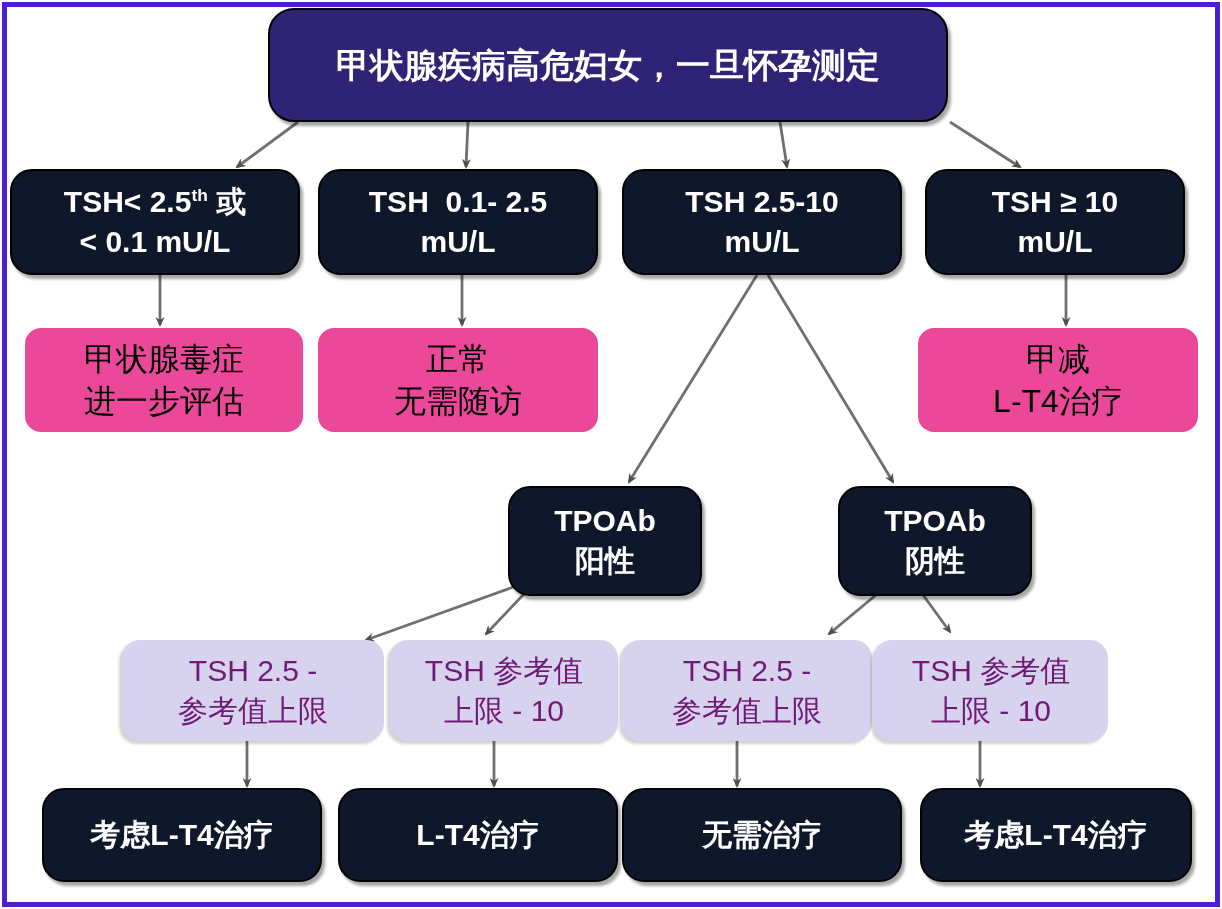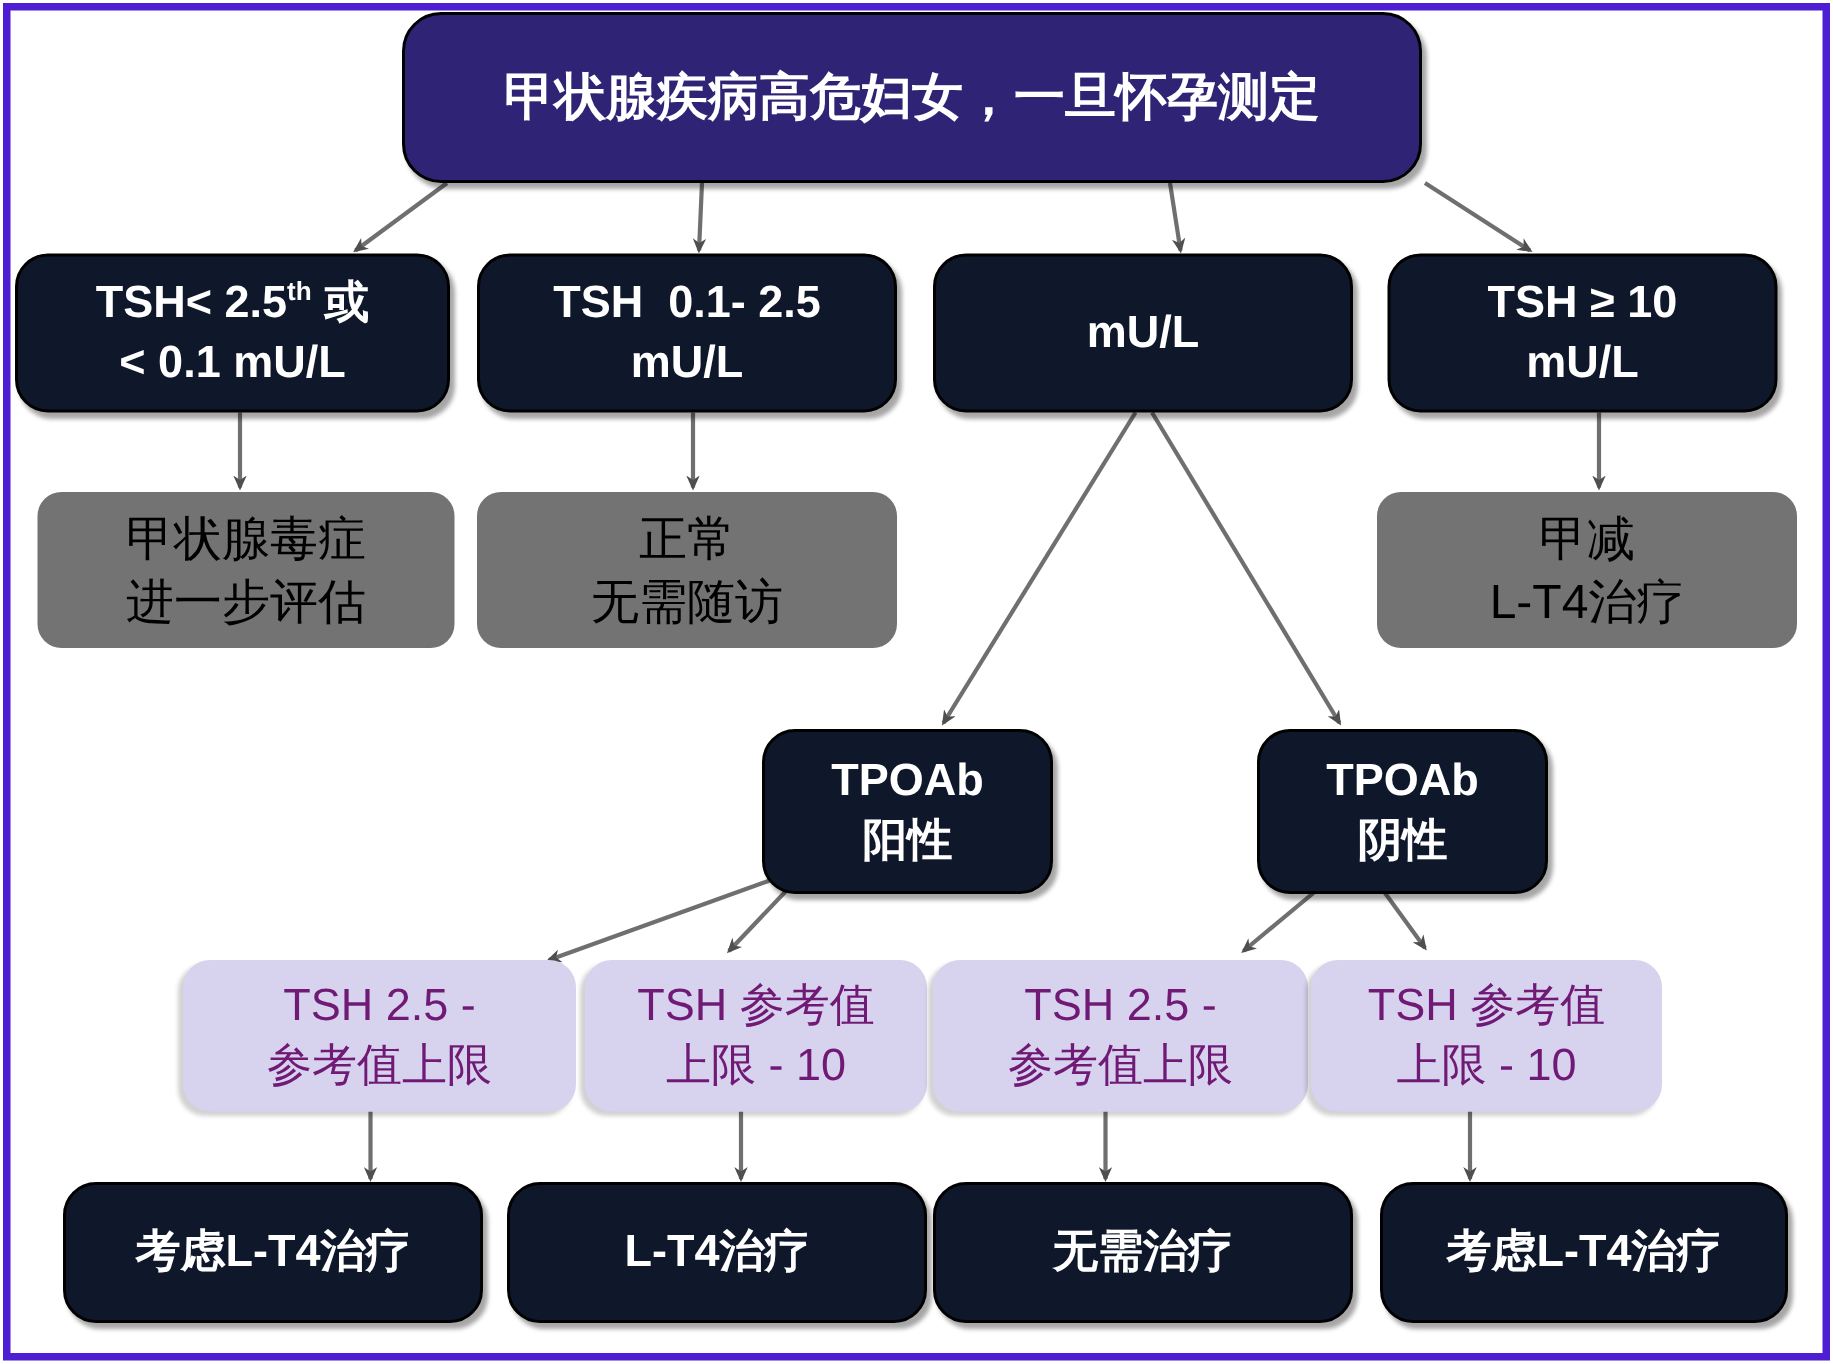--- a/index.html
+++ b/index.html
@@ -53,21 +53,21 @@
     font-size: 30px;
   }
 
   .top-box {
     background: #2e2374;
     font-size: 34px;
     border-radius: 26px;
   }
 
   .light {
-    background: #737373;
+    background: #ec4899;
     color: #000000;
     border-radius: 16px;
     font-size: 32px;
   }
 
   .lighter {
     background: #d7d3ef;
     color: #701a75;
     border-radius: 18px;
     font-size: 30px;
@@ -116,20 +116,21 @@
     <span class="line"><span>TSH&lt; 2.5</span><sup>th</sup><span> 或</span></span>
     <span class="line">&lt; 0.1 mU/L</span>
   </div>
 
   <div class="node dark" style="left:318px; top:169px; width:280px; height:106px;">
     <span class="line">TSH  0.1- 2.5</span>
     <span class="line">mU/L</span>
   </div>
 
   <div class="node dark" style="left:622px; top:169px; width:280px; height:106px;">
+    <span class="line">TSH 2.5-10</span>
     <span class="line">mU/L</span>
   </div>
 
   <div class="node dark" style="left:925px; top:169px; width:260px; height:106px;">
     <span class="line">TSH ≥ 10</span>
     <span class="line">mU/L</span>
   </div>
 
   <div class="node light" style="left:25px; top:328px; width:278px; height:104px;">
     <span class="line">甲状腺毒症</span>

